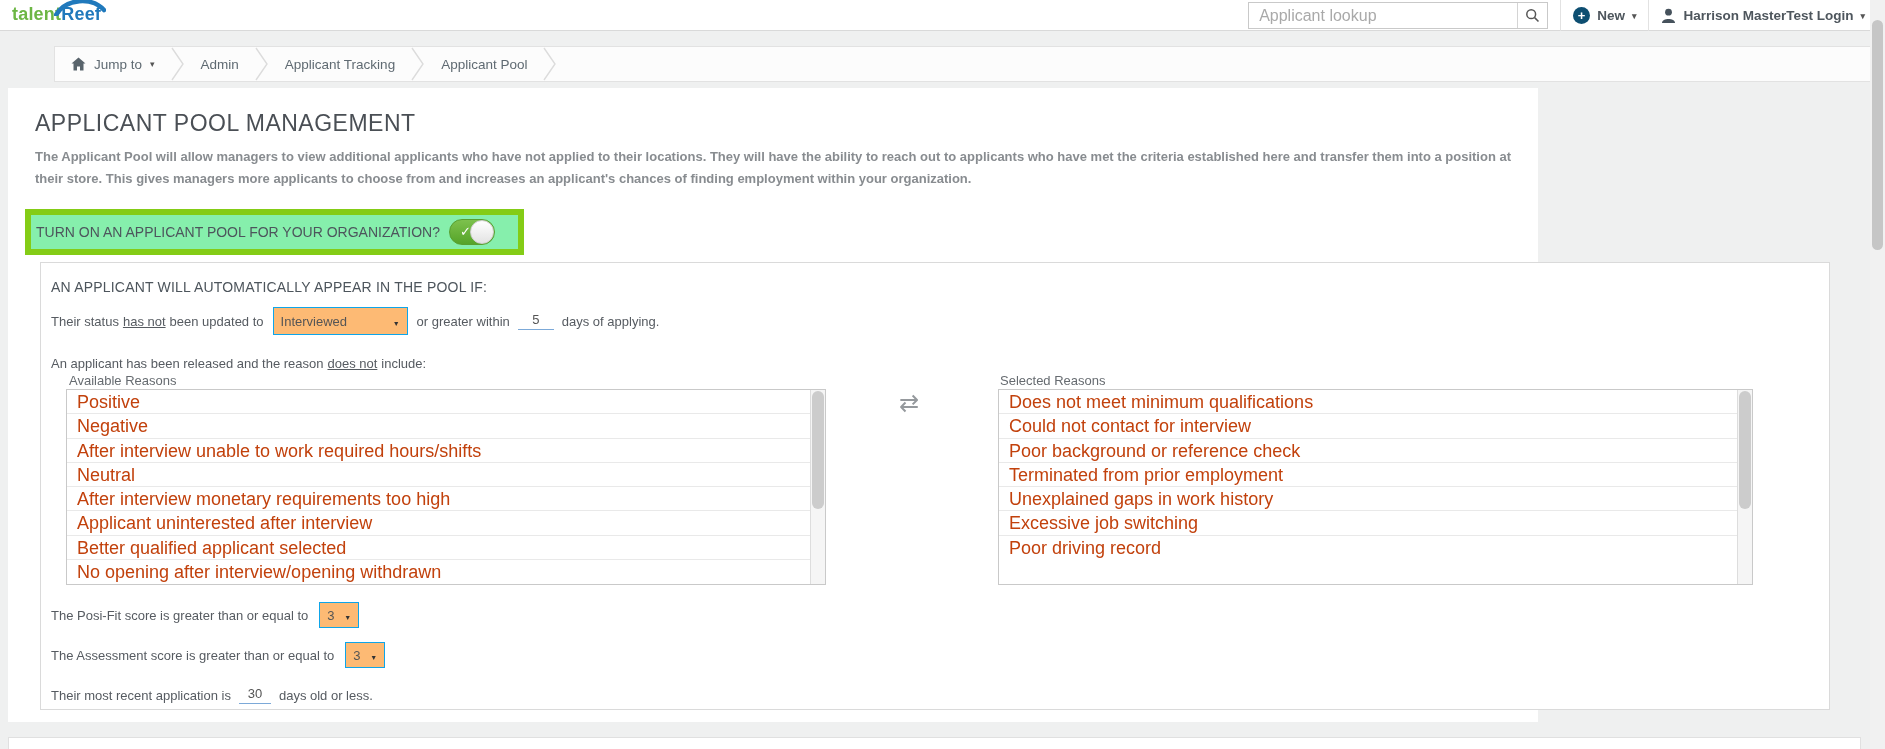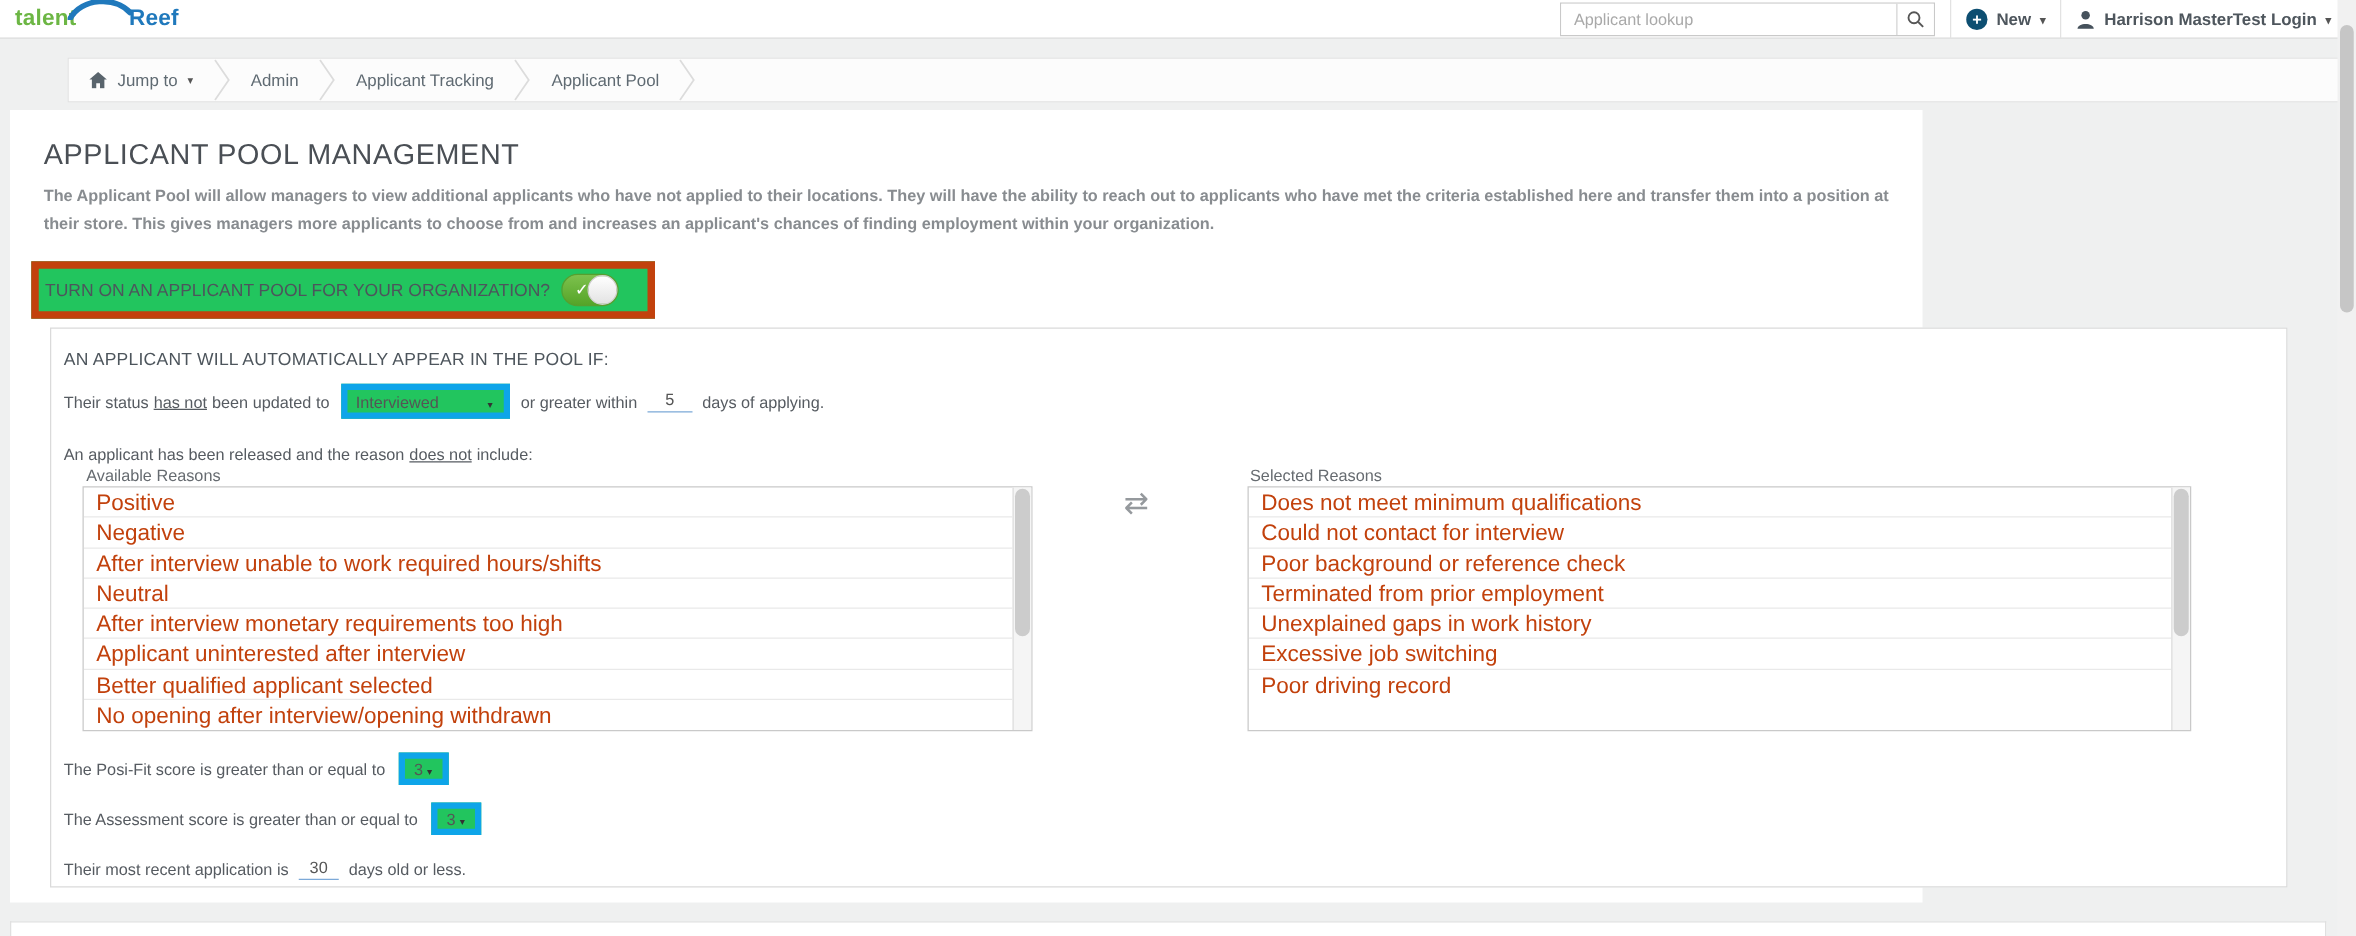--- a/index.html
+++ b/index.html
@@ -13,33 +13,33 @@
   
   .topbar {
     position:absolute; left:0; top:0; width:1885px; height:31px;
     background:#ffffff; border-bottom:1px solid #d9d9d9;
   }
   .logo {
     position:absolute; left:12px; top:4px; height:24px;
     font-size:18px; font-weight:700; letter-spacing:.2px; cursor:pointer;
   }
   .logo .lg-green { color:#6cb644; }
-  .logo .lg-blue  { color:#2079bc;margin-left:42px; }
+  .logo .lg-blue  { color:#2079bc; }
   .logo svg.swoosh { position:absolute; left:42px; top:-4px; }
   .topbar-right {
     position:absolute; right:20px; top:0; height:31px;
     display:flex; align-items:center;
   }
   .search-group {
     display:flex; align-items:stretch; height:27px; width:300px;
     border:1px solid #c9c9c9; background:#fff;
   }
   .search-group input {
     flex:1; border:none; outline:none; padding:0 10px;
-    font-family:"Liberation Sans", sans-serif; font-size:13px; color:#ec4899;
+    font-family:"Liberation Sans", sans-serif; font-size:16px; color:#ec4899;
   }
   .search-group input::placeholder { color:#a9a9a9; }
   .search-btn {
     width:30px; border:none; border-left:1px solid #d4d4d4; background:#fff;
     display:flex; align-items:center; justify-content:center; cursor:pointer;
   }
   .hdr-divider { width:1px; height:31px; background:#e2e2e2; margin:0 12px; }
   .new-menu, .user-menu {
     display:flex; align-items:center; gap:7px; cursor:pointer;
     color:#4e565d; font-size:13.5px; white-space:nowrap;font-weight:bold;
@@ -65,21 +65,21 @@
     position:absolute; left:8px; top:88px; width:1530px; height:634px;
     background:#ffffff; padding:22px 27px 4px 27px;
   }
   .page-title { font-size:23px; font-weight:400; color:#4a4f55; letter-spacing:.5px; }
   .page-desc  {
     margin-top:9px; max-width:1800px; color:#888c90; font-size:13px; line-height:1.7;font-weight:bold;
   }
   
   .red-box {
     position:absolute; left:17px; top:121px; width:499px; height:46px;
-    border:6px solid #c2410c; background:#22c55e;
+    border:6px solid #84cc16; background:#86efac;
     display:flex; align-items:center; padding-left:5px; gap:9px;
   }
   .turn-on-label { font-size:14px; color:#4d555c; white-space:nowrap; }
   .toggle {
     position:relative; width:46px; height:26px; border-radius:13px;
     background:linear-gradient(#7dc14d,#55a428);
     border:1px solid #579f2f; cursor:pointer; flex:0 0 auto;
   }
   .toggle .check {
     position:absolute; left:10px; top:4px; color:#fff; font-size:13px;
@@ -100,21 +100,21 @@
     font-size:14px; color:#4d555c; letter-spacing:.2px;
   }
   .rule-row {
     position:absolute; left:10px; height:28px;
     display:flex; align-items:center; gap:4px; white-space:nowrap;
     color:#565b61; font-size:13px;
   }
   .u { text-decoration:underline; }
   .select {
     display:inline-flex; align-items:center; justify-content:space-between;
-    height:28px; background:#22c55e; border:5px solid #0ea5e9;
+    height:28px; background:#fdba74; border:1px solid #0ea5e9;
     padding:0 7px; margin:0 5px; cursor:pointer; color:#555;
   }
   .status-select { width:135px; }
   .score-select  { width:40px; height:26px; margin-left:7px; }
   .sel-caret::after { content:"▼"; font-size:7px; color:#333; }
   .inline-num {
     width:36px; border:none; border-bottom:1px solid #7ca9d8; outline:none;
     text-align:center; font-family:"Liberation Sans", sans-serif;
     font-size:13px; color:#555; background:transparent; padding-bottom:2px; margin:0 4px;
   }

